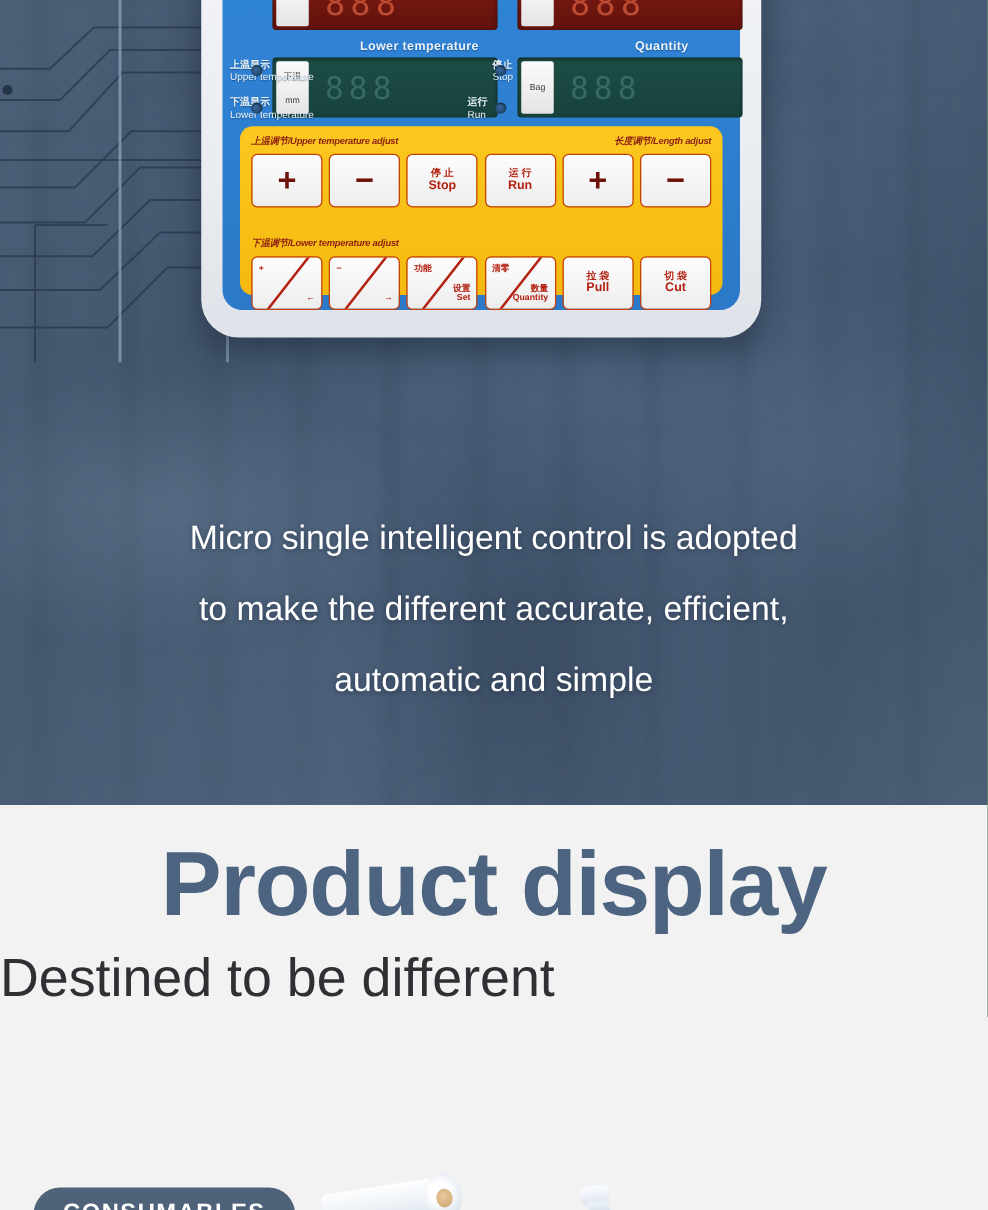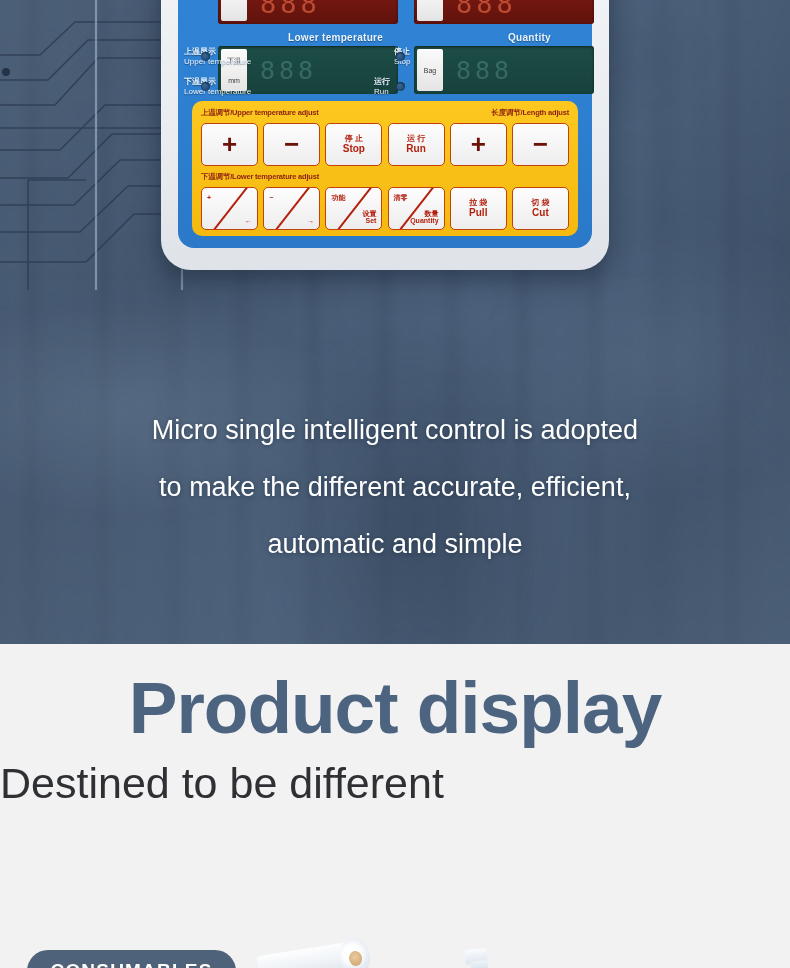--- a/index.html
+++ b/index.html
@@ -104,21 +104,21 @@
     background:radial-gradient(circle at 35% 30%, #3d6d9e, #173a60);
     box-shadow:inset 0 1px 2px rgba(0,0,0,.6);
   }
   .keypad {
     position:absolute; left:14px; right:14px; bottom:12px; height:135px;
     background:linear-gradient(180deg,#fcc81f 0%, #f5b90f 100%);
     border-radius:10px; padding:7px 9px;
   }
   .kp-title {
     display:flex; justify-content:space-between;
-    font-size:7.5px; font-weight:bold; color:#8c1f12; letter-spacing:-.2px;
+    font-size:7.5px; font-weight:bold; color:#8c1f12; letter-spacing:-.2px;font-style:italic;
   }
   .kp-row { display:flex; justify-content:space-between; margin-top:5px; }
   .key {
     width:57px; height:43px; border-radius:5px;
     background:linear-gradient(180deg,#fdfdfd,#ededed);
     border:1.4px solid #c2410c;
     display:flex; flex-direction:column;
     align-items:center; justify-content:center;
     color:#b3200f; position:relative; overflow:hidden;
   }
@@ -294,21 +294,21 @@
             <span class="cn">运 行</span>
             <span class="en">Run</span>
           </div>
           <div class="key">
             <span class="big">+</span>
           </div>
           <div class="key">
             <span class="big">−</span>
           </div>
         </div>
-        <div class="kp-title" style="margin-top:6px;">
+        <div class="kp-title" style="margin-top:24px;">
           <span>下温调节/Lower temperature adjust</span>
         </div>
         <div class="kp-row">
           <div class="key">
             <span class="slash"></span>
             <span class="tl">+</span>
             <span class="br">←</span>
           </div>
           <div class="key">
             <span class="slash"></span>

